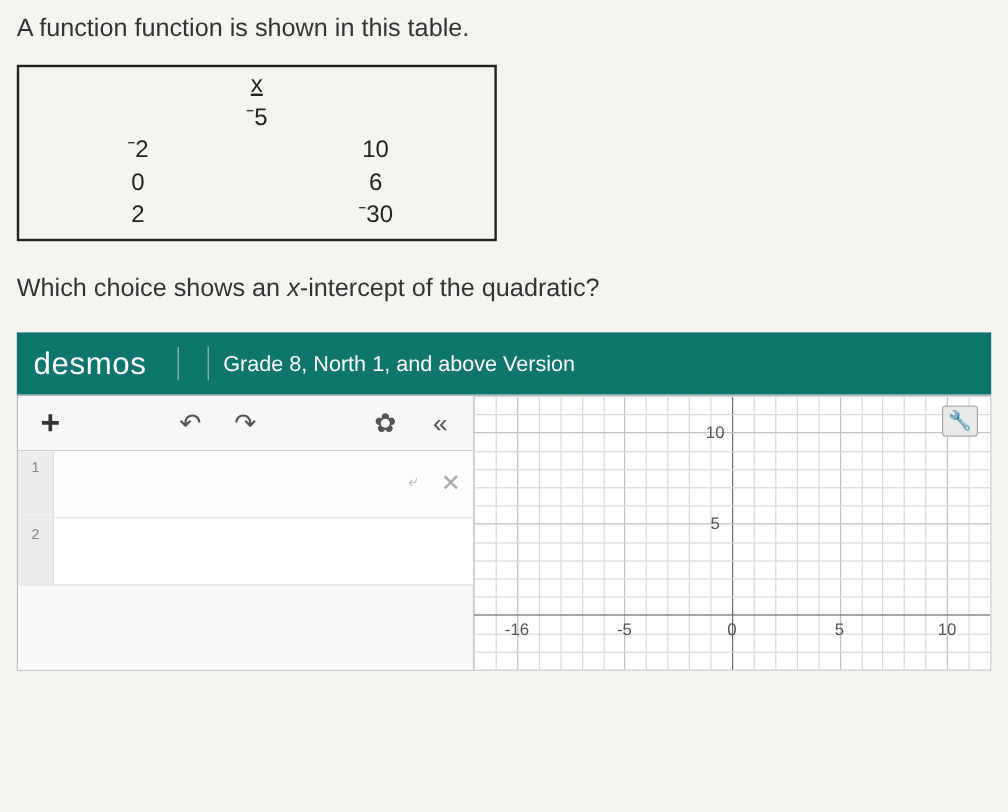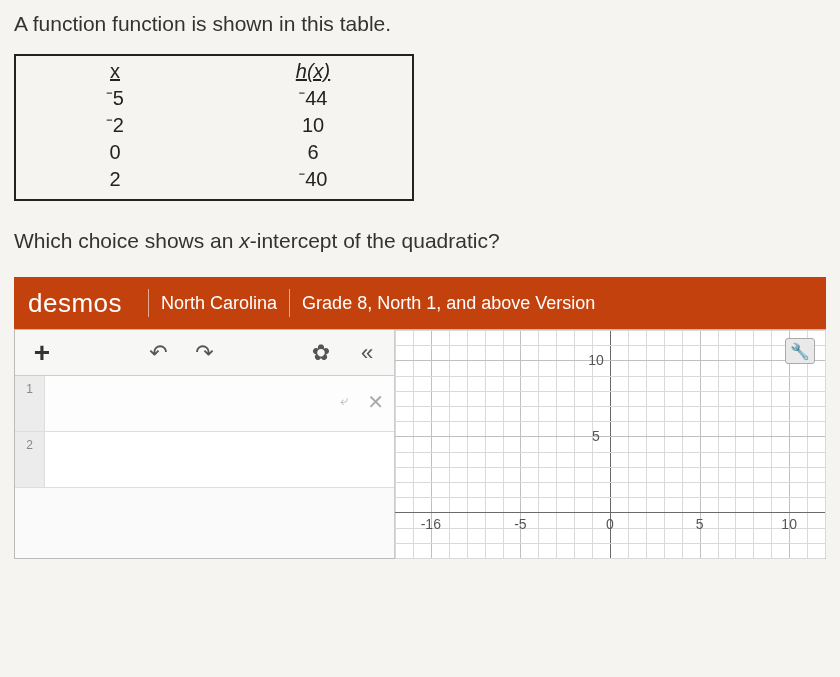--- a/index.html
+++ b/index.html
@@ -46,21 +46,21 @@
     font-size: 21px;
     color: #333;
     margin-bottom: 24px;
   }
   .sub-question em {
     font-style: italic;
   }
 
   
   .desmos-bar {
-    background: #c2410c;
+    background: #0f766e;
     color: #fff;
     display: flex;
     align-items: center;
     height: 52px;
     padding: 4px 14px;
     font-size: 18px;
   }
   .desmos-logo {
     font-size: 26px;
     font-weight: 400;
@@ -194,48 +194,45 @@
   }
 </style>
 </head>
 <body>
 
 <div class="question-text">A function function is shown in this table.</div>
 
 <div class="data-table">
   <div class="row">
     <div class="cell header-cell"><span class="plain-under">x</span></div>
-    <div class="cell header-cell"><span>h(x)</span></div>
   </div>
   <div class="row">
     <div class="cell">⁻5</div>
-    <div class="cell">⁻44</div>
   </div>
   <div class="row">
     <div class="cell">⁻2</div>
     <div class="cell">10</div>
   </div>
   <div class="row">
     <div class="cell">0</div>
     <div class="cell">6</div>
   </div>
   <div class="row">
     <div class="cell">2</div>
-    <div class="cell">⁻40</div>
+    <div class="cell">⁻30</div>
   </div>
 </div>
 
 <div class="sub-question">
   <span>Which choice shows an </span><em>x</em><span>-intercept of the quadratic?</span>
 </div>
 
 <div class="desmos-bar">
   <span class="desmos-logo">desmos</span>
   <span class="vsep"></span>
-  <span class="bar-text">North Carolina</span>
   <span class="vsep"></span>
   <span class="bar-text">Grade 8, North 1, and above Version</span>
 </div>
 
 <div class="calc">
   <div class="left-panel">
     <div class="toolbar">
       <div class="tool-btn plus">+</div>
       <div class="tool-spacer"></div>
       <div class="tool-btn">↶</div>

